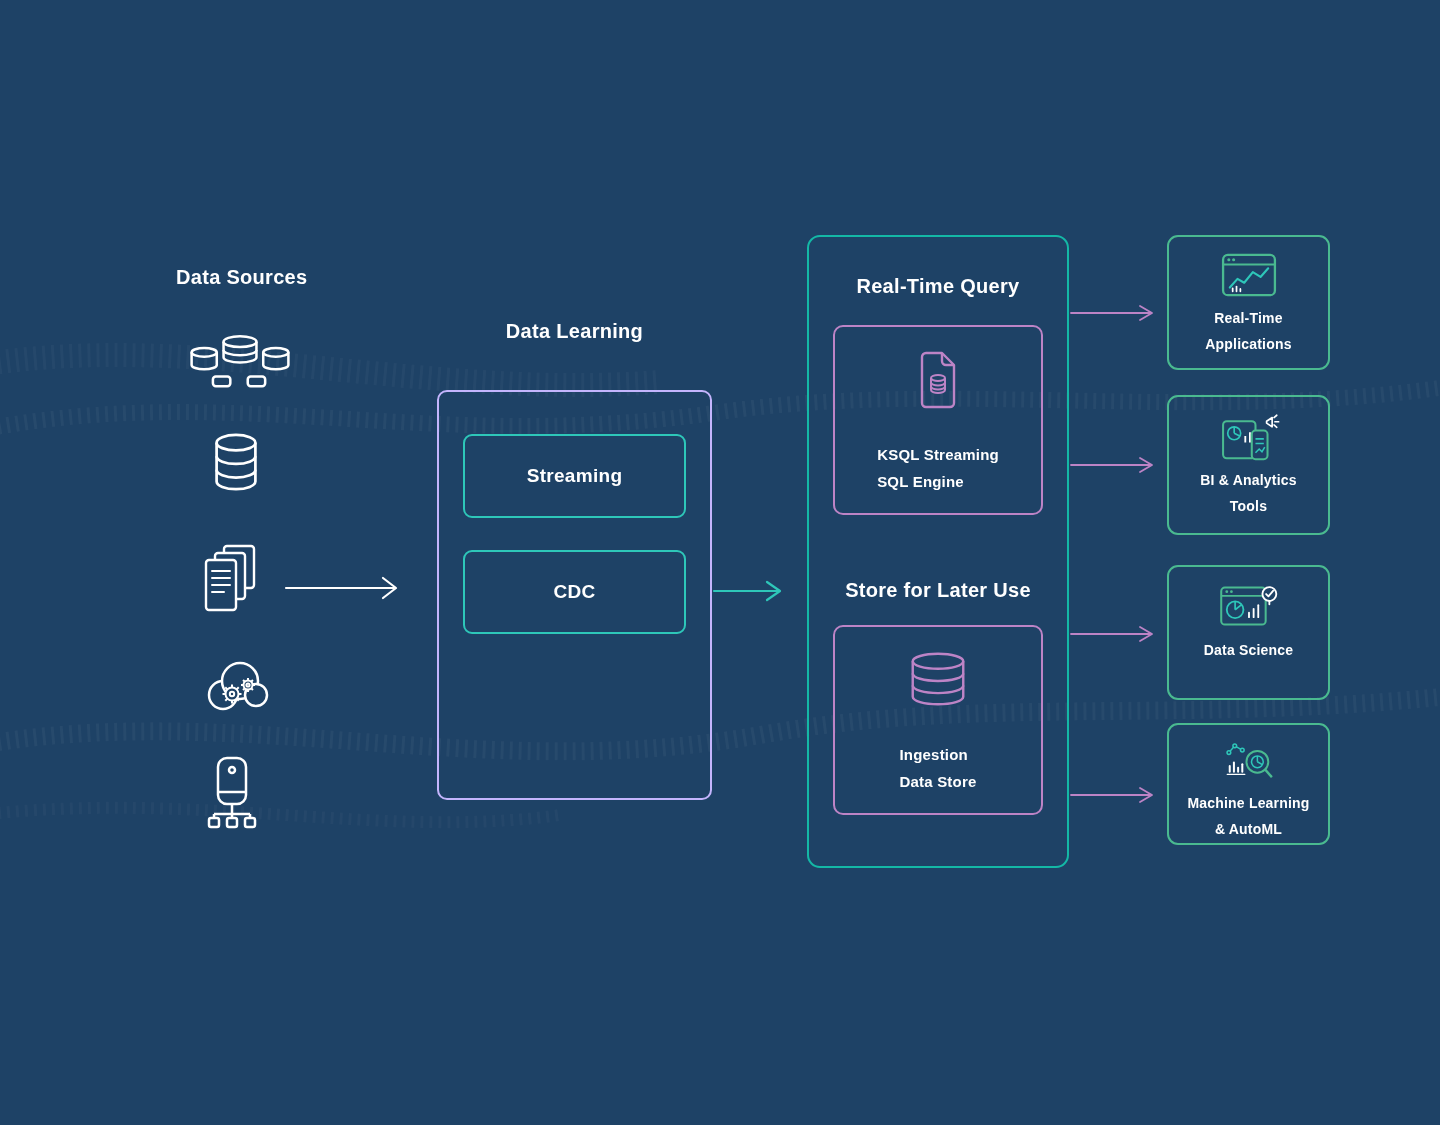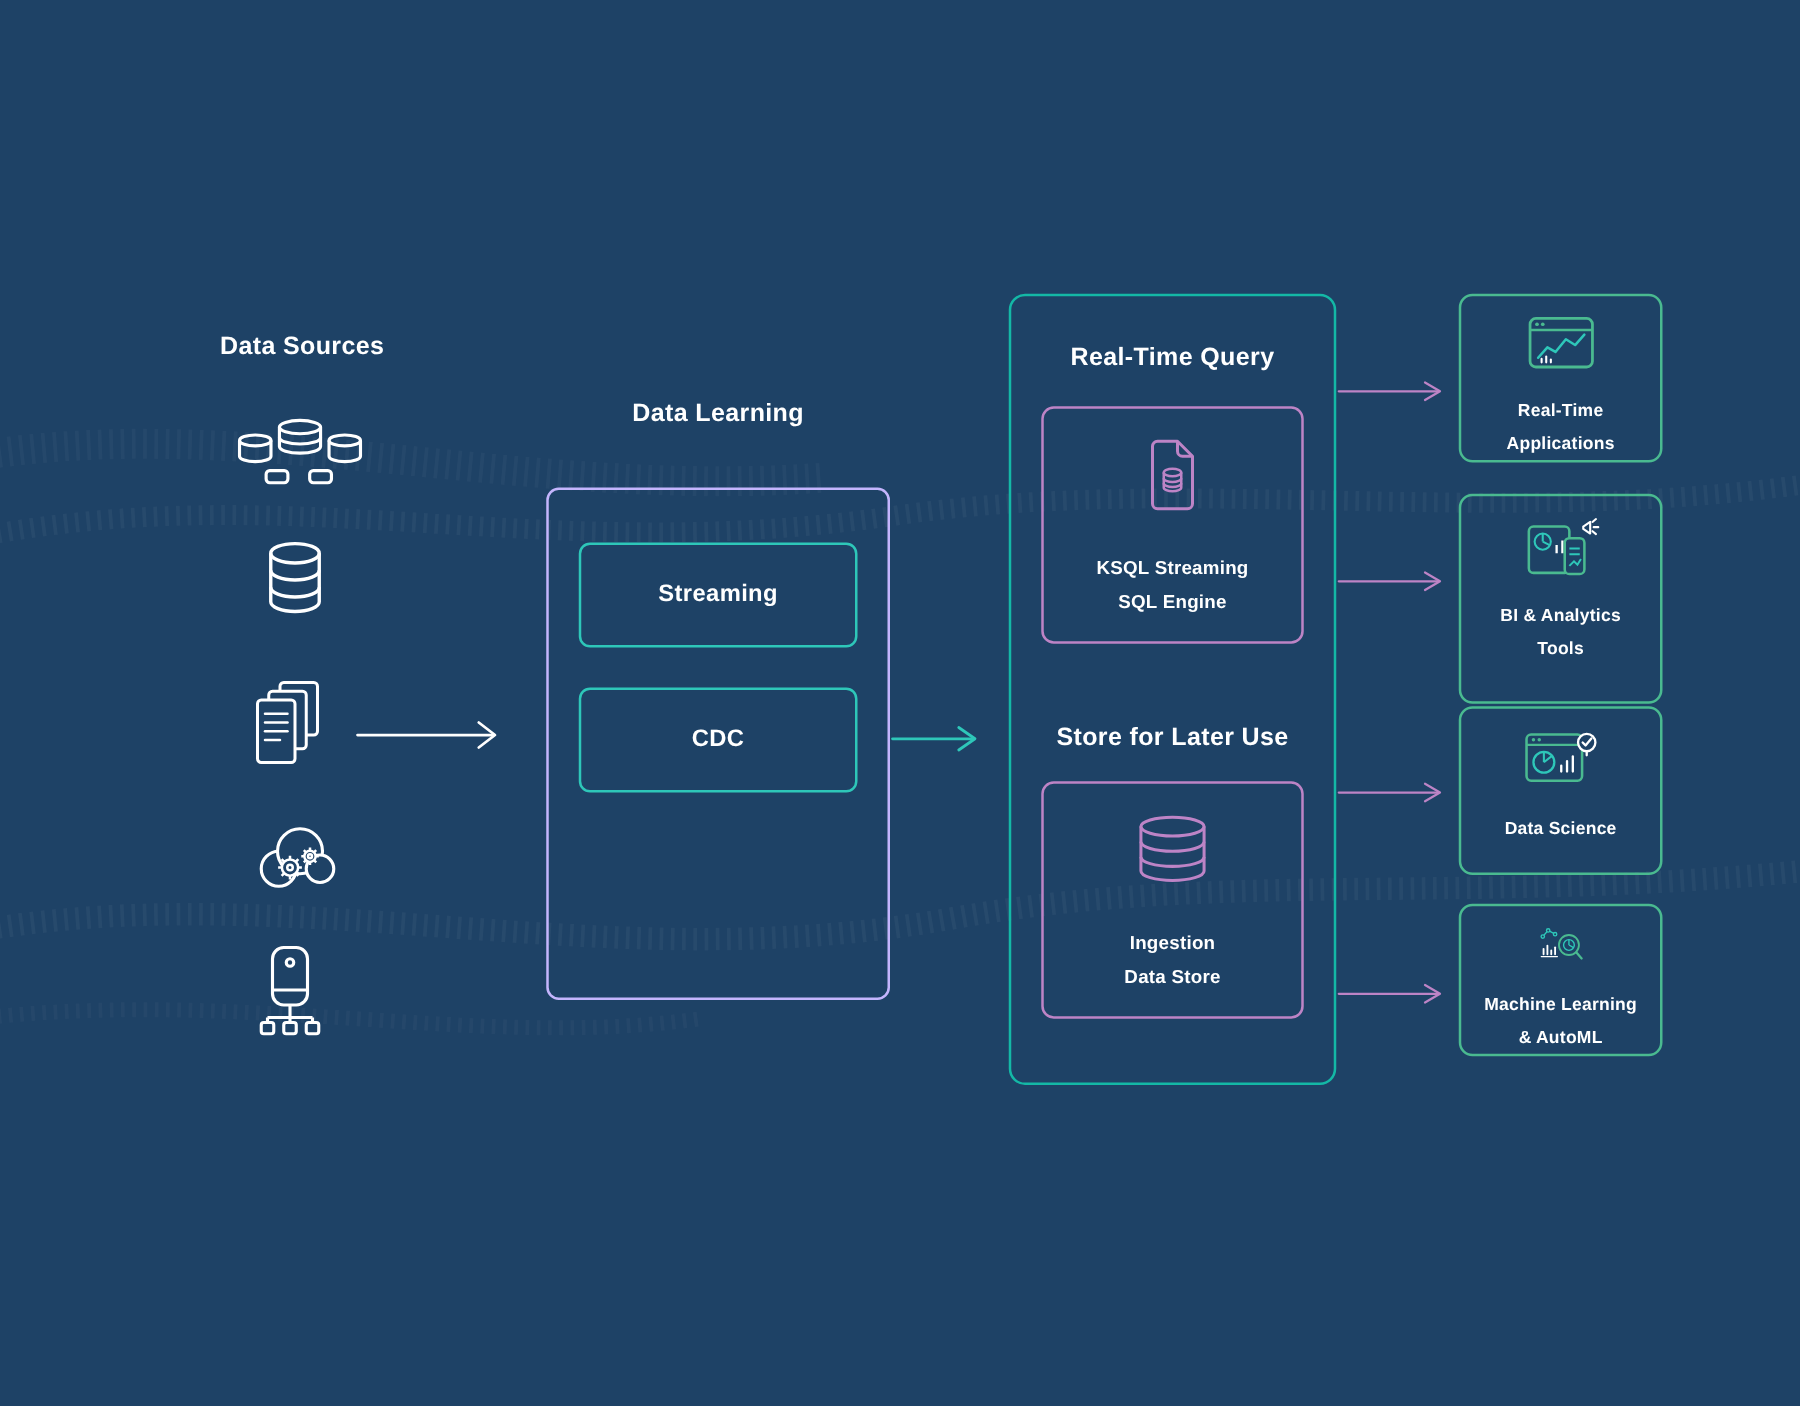--- a/index.html
+++ b/index.html
@@ -18,28 +18,28 @@
   #ingestion-title{left:437px;top:320px;width:275px;text-align:center}
   #ingestion-box{left:437px;top:390px;width:275px;height:410px;border:2px solid #c4b5fd;border-radius:10px;box-sizing:border-box}
   .ingest-item{position:absolute;left:24px;width:223px;height:84px;border:2px solid #2ec7b9;border-radius:9px;box-sizing:border-box;display:flex;align-items:center;justify-content:center;color:#ffffff;font-size:19px;font-weight:700;letter-spacing:.3px}
   #ingest-0{top:42px}#ingest-1{top:158px}#ingest-2{top:274px}
   #query-box{left:807px;top:235px;width:262px;height:633px;border:2px solid #14b8a6;border-radius:13px;box-sizing:border-box}
   #query-title{position:absolute;top:38px;left:0;right:0;text-align:center}
   #store-title{position:absolute;top:342px;left:0;right:0;text-align:center}
   .q-sub{position:absolute;left:24px;width:210px;height:190px;border:2px solid #bd84c6;border-radius:10px;box-sizing:border-box;display:flex;flex-direction:column;align-items:center;justify-content:space-between;padding:24px 8px 18px}
   #ksql-box{top:88px}
   #store-box{top:388px}
-  .q-label{color:#ffffff;font-weight:700;font-size:15px;line-height:1.8;text-align:center;white-space:pre-line;letter-spacing:.2px}
+  .q-label{color:#ffffff;font-weight:700;font-size:15px;line-height:1.8;text-align:left;white-space:pre-line;letter-spacing:.2px}
   .out-box{position:absolute;left:1167px;width:163px;border:2px solid #4aba90;border-radius:11px;box-sizing:border-box;display:flex;flex-direction:column;align-items:center}
   #out-0{top:235px;height:135px}
-  #out-1{top:395px;height:168px}
+  #out-1{top:395px;height:140px}
   #out-2{top:565px;height:135px}
   #out-3{top:723px;height:122px}
   .out-icon{margin-top:15px}
-  .out-label{color:#ffffff;font-weight:700;font-size:14px;line-height:1.85;text-align:center;white-space:pre-line;margin-top:18px;letter-spacing:.2px}
+  .out-label{color:#ffffff;font-weight:700;font-size:14px;line-height:1.85;text-align:center;white-space:pre-line;margin-top:6px;letter-spacing:.2px}
 </style>
 </head>
 <body>
 
 <div id="stage">
 
   <svg id="bg-svg" width="1440" height="1125" viewBox="0 0 1440 1125">
     <g fill="none" stroke="#ffffff" stroke-dasharray="3 6">
       <path d="M -20 430 C 240 380 430 455 720 412 C 960 378 1200 425 1460 385" stroke-width="16" opacity="0.045"></path>
       <path d="M -20 365 C 200 330 420 400 660 382" stroke-width="24" opacity="0.035"></path>

